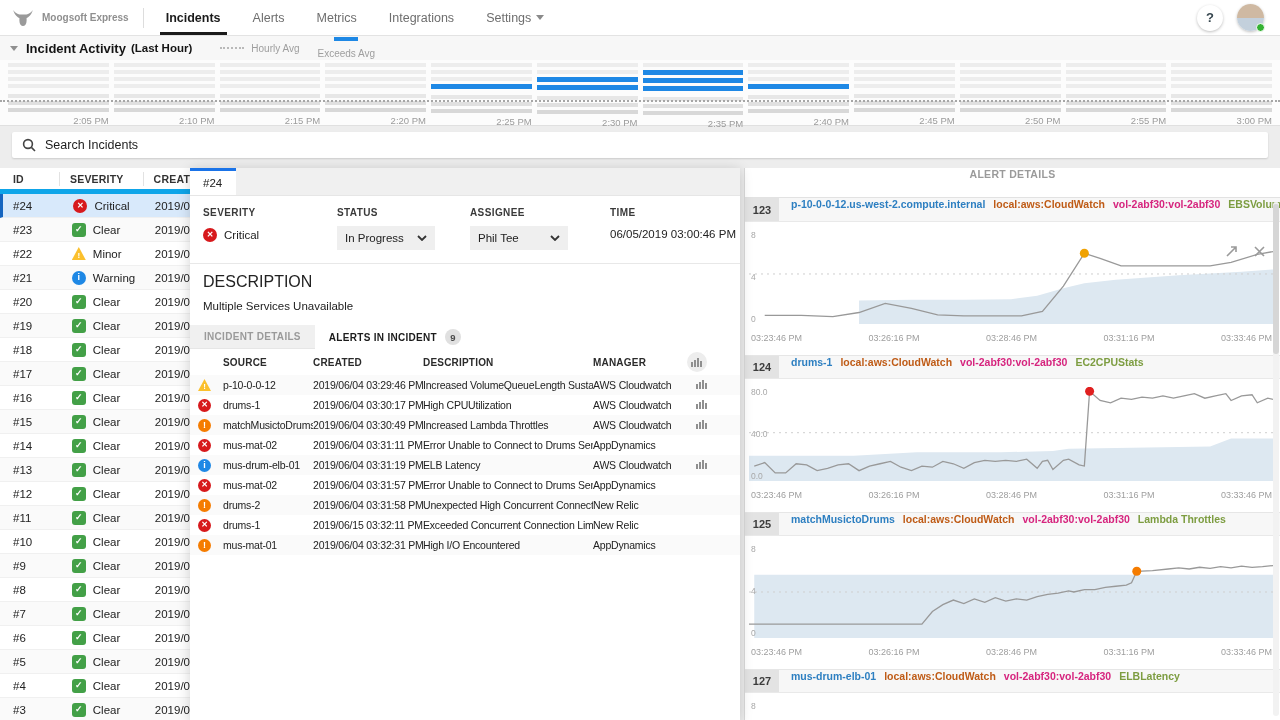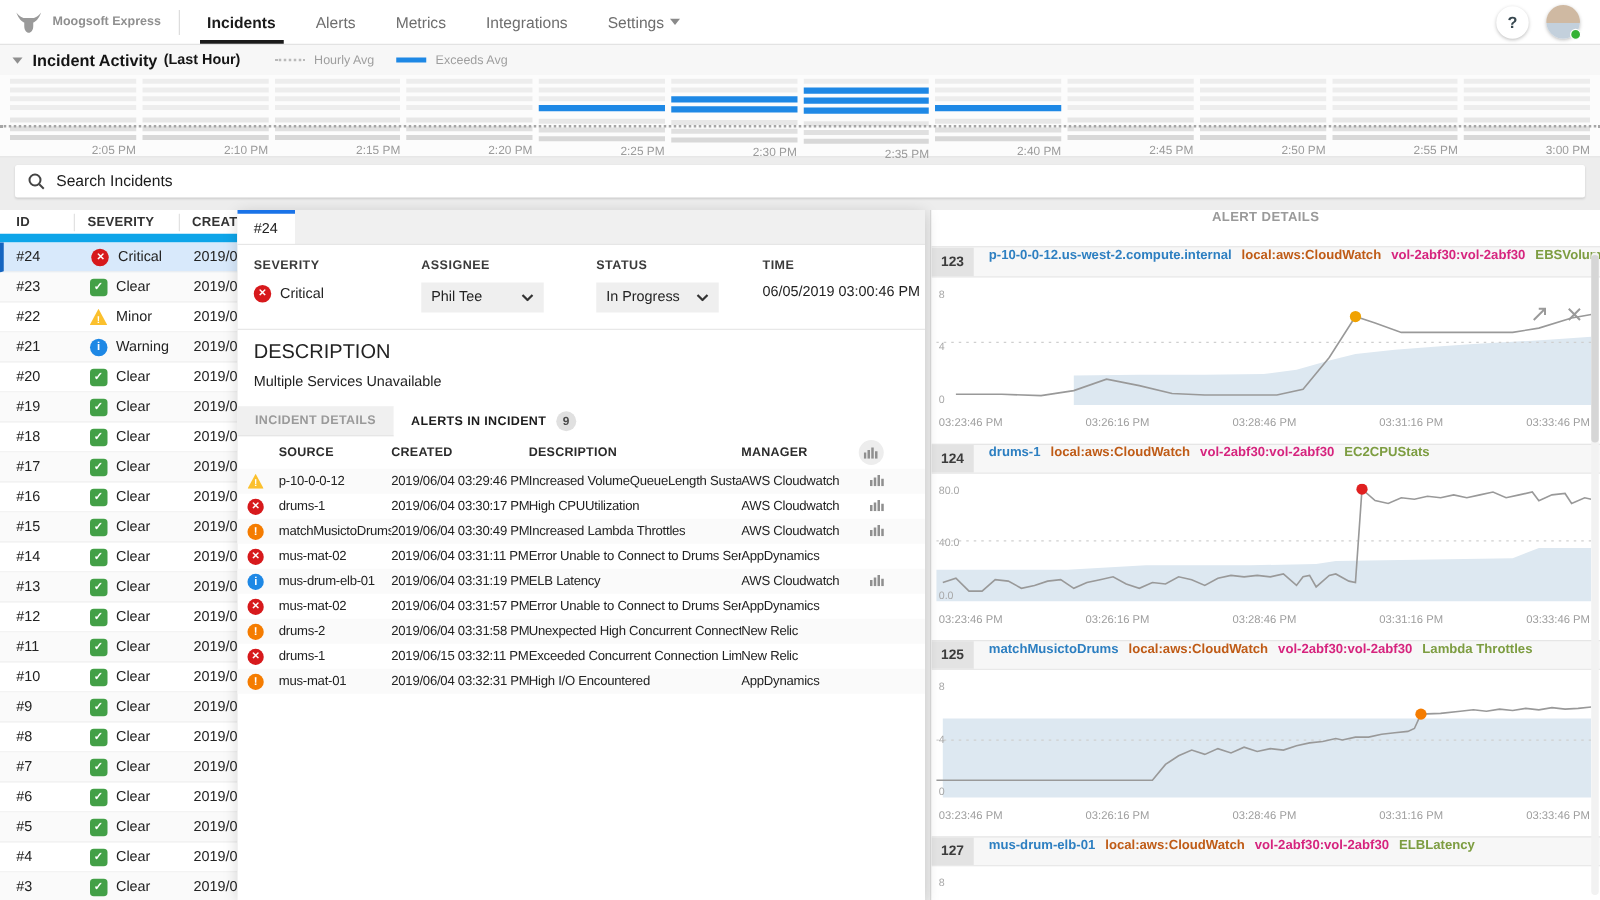--- a/index.html
+++ b/index.html
@@ -26,21 +26,21 @@
   .status-dot { position:absolute; right:-1px; bottom:-1px; width:9px; height:9px; border-radius:50%;
                 background:#34b233; border:1.5px solid #fff; }
 
   
   .activity-header { position:absolute; left:0; top:36px; width:1280px; height:24px; background:#f7f7f7;
                      display:flex; align-items:center; padding-left:10px; }
   .collapse-caret { width:0; height:0; border:4px solid transparent; border-top:5px solid #8f8f8f; margin:4px 8px 0 0; }
   .activity-title { font-size:13px; font-weight:700; color:#141414; }
   .activity-sub { font-size:11.5px; font-weight:700; color:#141414; margin-left:5px; }
   .legend { display:flex; align-items:center; gap:7px; margin-left:28px; }
-  .legend + .legend { margin-left:18px; }
+  .legend + .legend { margin-left:18px;flex-direction:column; }
   .legend-line { width:24px; border-top:2px dotted #b9b9b9; }
   .legend-bar { width:24px; height:4px; background:#1e88e5; }
   .legend-label { font-size:10px; color:#9e9e9e; }
 
   
   .timeline { position:absolute; left:0; top:60px; width:1280px; height:66px; background:#fcfcfc;
               border-bottom:1px solid #e0e0e0; padding:3px 8px 0 8px; }
   .tl-line { position:absolute; left:0; right:0; top:40px; border-top:2px dotted #a6a6a6; z-index:2; }
   .tl-track { display:flex; gap:5px; height:100%; }
   .tl-seg { flex:1; display:flex; flex-direction:column; }
@@ -55,21 +55,21 @@
 
   
   .searchbar { position:absolute; left:12px; top:132px; width:1256px; height:26px; background:#fff;
                border-radius:2px; box-shadow:0 1px 2px rgba(0,0,0,.14); display:flex; align-items:center; padding:0 10px; }
   .searchbar input { border:none; outline:none; flex:1; font-family:"Liberation Sans",sans-serif;
                      font-size:12.5px; color:#1c1c1c; margin-left:9px; background:transparent; }
   .searchbar input::placeholder { color:#1c1c1c; opacity:1; }
 
   
   .incident-table { position:absolute; left:0; top:168px; width:190px; bottom:0; background:#fff; overflow:hidden; }
-  .it-header { display:flex; height:26px; align-items:center; border-bottom:7px solid #0ea5e9;
+  .it-header { display:flex; height:26px; align-items:center; border-bottom:5px solid #0ea5e9;
                font-size:10.5px; font-weight:700; color:#333; letter-spacing:.2px; }
   .it-header .h-id { width:63px; padding-left:13px; }
   .it-header .h-sev { width:90px; padding-left:10px; border-left:1px solid #e2e2e2; height:14px; display:flex; align-items:center; }
   .it-header .h-created { flex:1; padding-left:10px; border-left:1px solid #e2e2e2; height:14px; display:flex; align-items:center; }
   .it-row { display:flex; align-items:center; height:24px; font-size:11.5px; border-bottom:1px solid #f0f0f0; cursor:pointer; }
   .it-row:nth-child(even) { background:#fafafa; }
   .it-row.selected { background:#d8e9fb; border-left:3px solid #1565c0; }
   .it-row .c-id { width:63px; padding-left:13px; }
   .it-row.selected .c-id { padding-left:10px; }
   .it-row .c-sev { width:90px; padding-left:12px; display:flex; align-items:center; gap:7px; }
@@ -570,33 +570,33 @@
     <div class="dp-tab">#24</div>
   </div>
   <div class="dp-fields">
     <div class="dp-field f-sev">
       <div class="f-label">SEVERITY</div>
       <div class="f-val">
         <span class="sev sev-critical">✕</span>
         <span>Critical</span>
       </div>
     </div>
+    <div class="dp-field f-status">
+      <div class="f-label">STATUS</div>
+      <div class="dp-select">
+        <span>In Progress</span>
+        <svg width="10" height="6" viewBox="0 0 10 6">
+          <polyline points="1,1 5,5 9,1" fill="none" stroke="#333" stroke-width="1.8"></polyline>
+        </svg>
+      </div>
+    </div>
     <div class="dp-field f-assignee">
       <div class="f-label">ASSIGNEE</div>
       <div class="dp-select">
         <span>Phil Tee</span>
-        <svg width="10" height="6" viewBox="0 0 10 6">
-          <polyline points="1,1 5,5 9,1" fill="none" stroke="#333" stroke-width="1.8"></polyline>
-        </svg>
-      </div>
-    </div>
-    <div class="dp-field f-status">
-      <div class="f-label">STATUS</div>
-      <div class="dp-select">
-        <span>In Progress</span>
         <svg width="10" height="6" viewBox="0 0 10 6">
           <polyline points="1,1 5,5 9,1" fill="none" stroke="#333" stroke-width="1.8"></polyline>
         </svg>
       </div>
     </div>
     <div class="dp-field">
       <div class="f-label">TIME</div>
       <div class="f-val">06/05/2019 03:00:46 PM</div>
     </div>
   </div>

